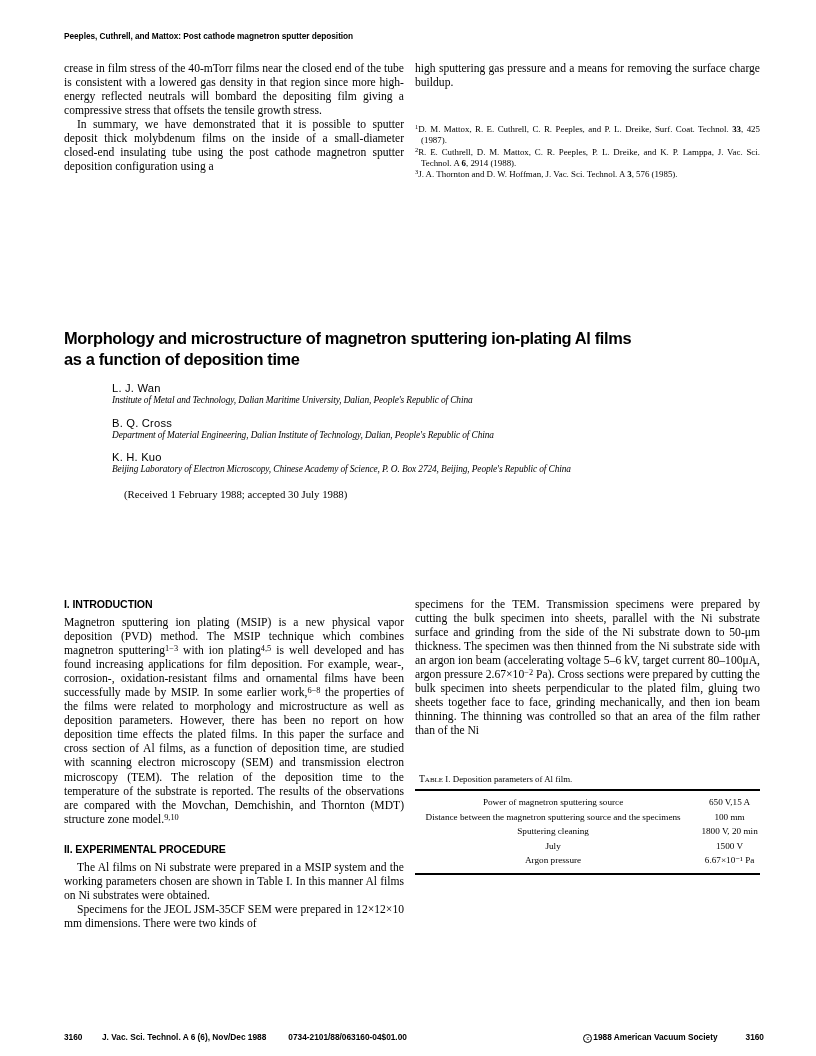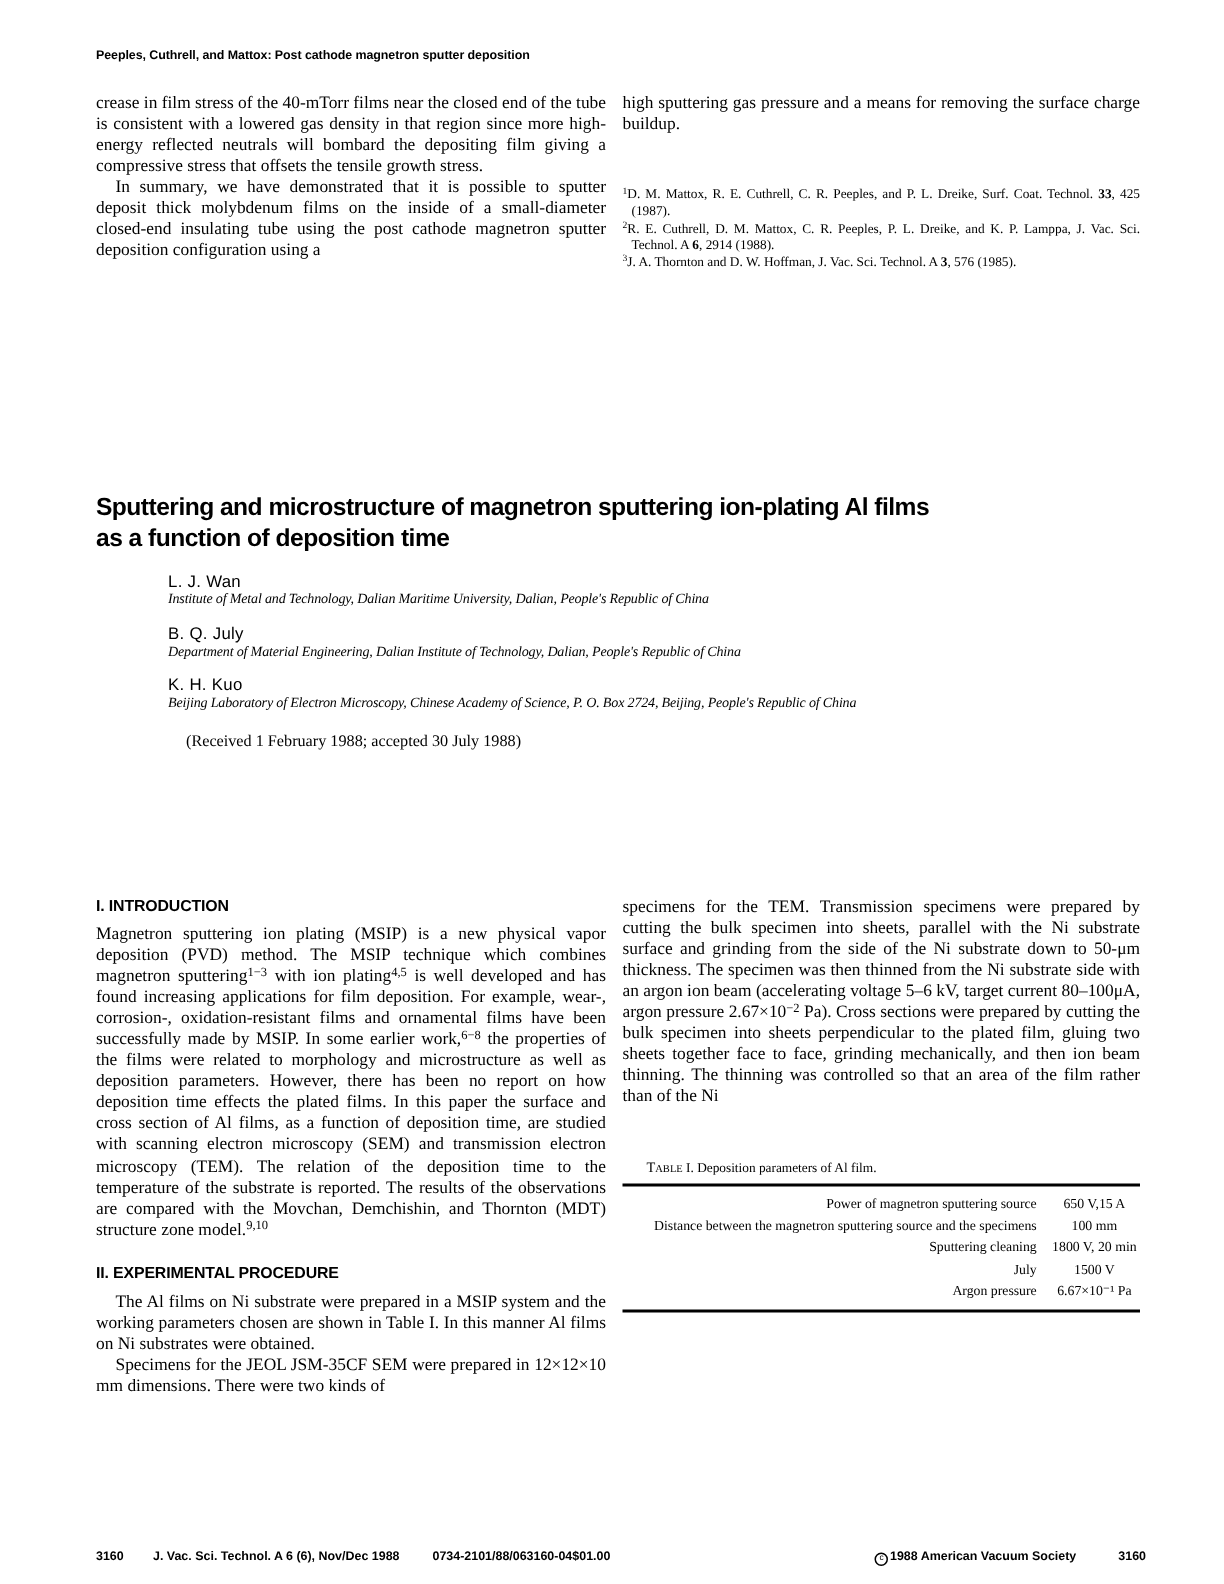--- a/index.html
+++ b/index.html
@@ -131,37 +131,37 @@
     letter-spacing: -0.1px;
   }
   h2.section.spaced { margin-top: 16px; }
 
   
   .table-wrap {
     margin-top: 35px;
   }
   .table-caption {
     font-size: 8.9px;
-    margin: 0 0 5px 16px;
+    margin: 0 0 5px 4px;
   }
   .table-caption .smallcaps {
     font-variant: small-caps;
     font-size: 9.6px;
   }
   table.param {
     width: 100%;
     border-collapse: collapse;
     font-size: 9.2px;
   }
   table.param td {
     padding: 1.5px 0;
     vertical-align: top;
     line-height: 11.6px;
   }
-  table.param td.label { text-align: right; padding-right: 8px; }
+  table.param td.label { text-align: center; padding-right: 8px; }
   table.param td.value { text-align: center; white-space: pre-line; }
   .tbl-top-rule {
     border-top: 2.6px solid #000;
     margin-bottom: 4px;
   }
   .tbl-bot-rule {
     border-top: 2.6px solid #000;
     margin-top: 5px;
   }
 
@@ -214,29 +214,29 @@
       <div class="refs">
         <p class="ref"><sup>1</sup><span>D. M. Mattox, R. E. Cuthrell, C. R. Peeples, and P. L. Dreike, Surf. Coat. Technol. </span><b>33</b><span>, 425 (1987).</span></p>
         <p class="ref"><sup>2</sup><span>R. E. Cuthrell, D. M. Mattox, C. R. Peeples, P. L. Dreike, and K. P. Lamppa, J. Vac. Sci. Technol. A </span><b>6</b><span>, 2914 (1988).</span></p>
         <p class="ref"><sup>3</sup><span>J. A. Thornton and D. W. Hoffman, J. Vac. Sci. Technol. A </span><b>3</b><span>, 576 (1985).</span></p>
       </div>
     </div>
   </div>
 
   <div class="title-block">
     <h1 class="art-title">
-      <span>Sputtering and microstructure of magnetron sputtering ion-plating Al films</span><br>
+      <span>Morphology and microstructure of magnetron sputtering ion-plating Al films</span><br>
       <span>as a function of deposition time</span>
     </h1>
 
     <div class="authors">
       <p class="author-name">L. J. Wan</p>
       <p class="affil">Institute of Metal and Technology, Dalian Maritime University, Dalian, People's Republic of China</p>
 
-      <p class="author-name">B. Q. July</p>
+      <p class="author-name">B. Q. Cross</p>
       <p class="affil">Department of Material Engineering, Dalian Institute of  Technology, Dalian, People's Republic of China</p>
 
       <p class="author-name">K. H. Kuo</p>
       <p class="affil">Beijing Laboratory of Electron Microscopy, Chinese Academy of Science, P. O. Box 2724, Beijing, People's Republic of China</p>
 
       <p class="received">(Received 1 February 1988; accepted 30 July 1988)</p>
     </div>
   </div>
 
   <div class="cols-main">

